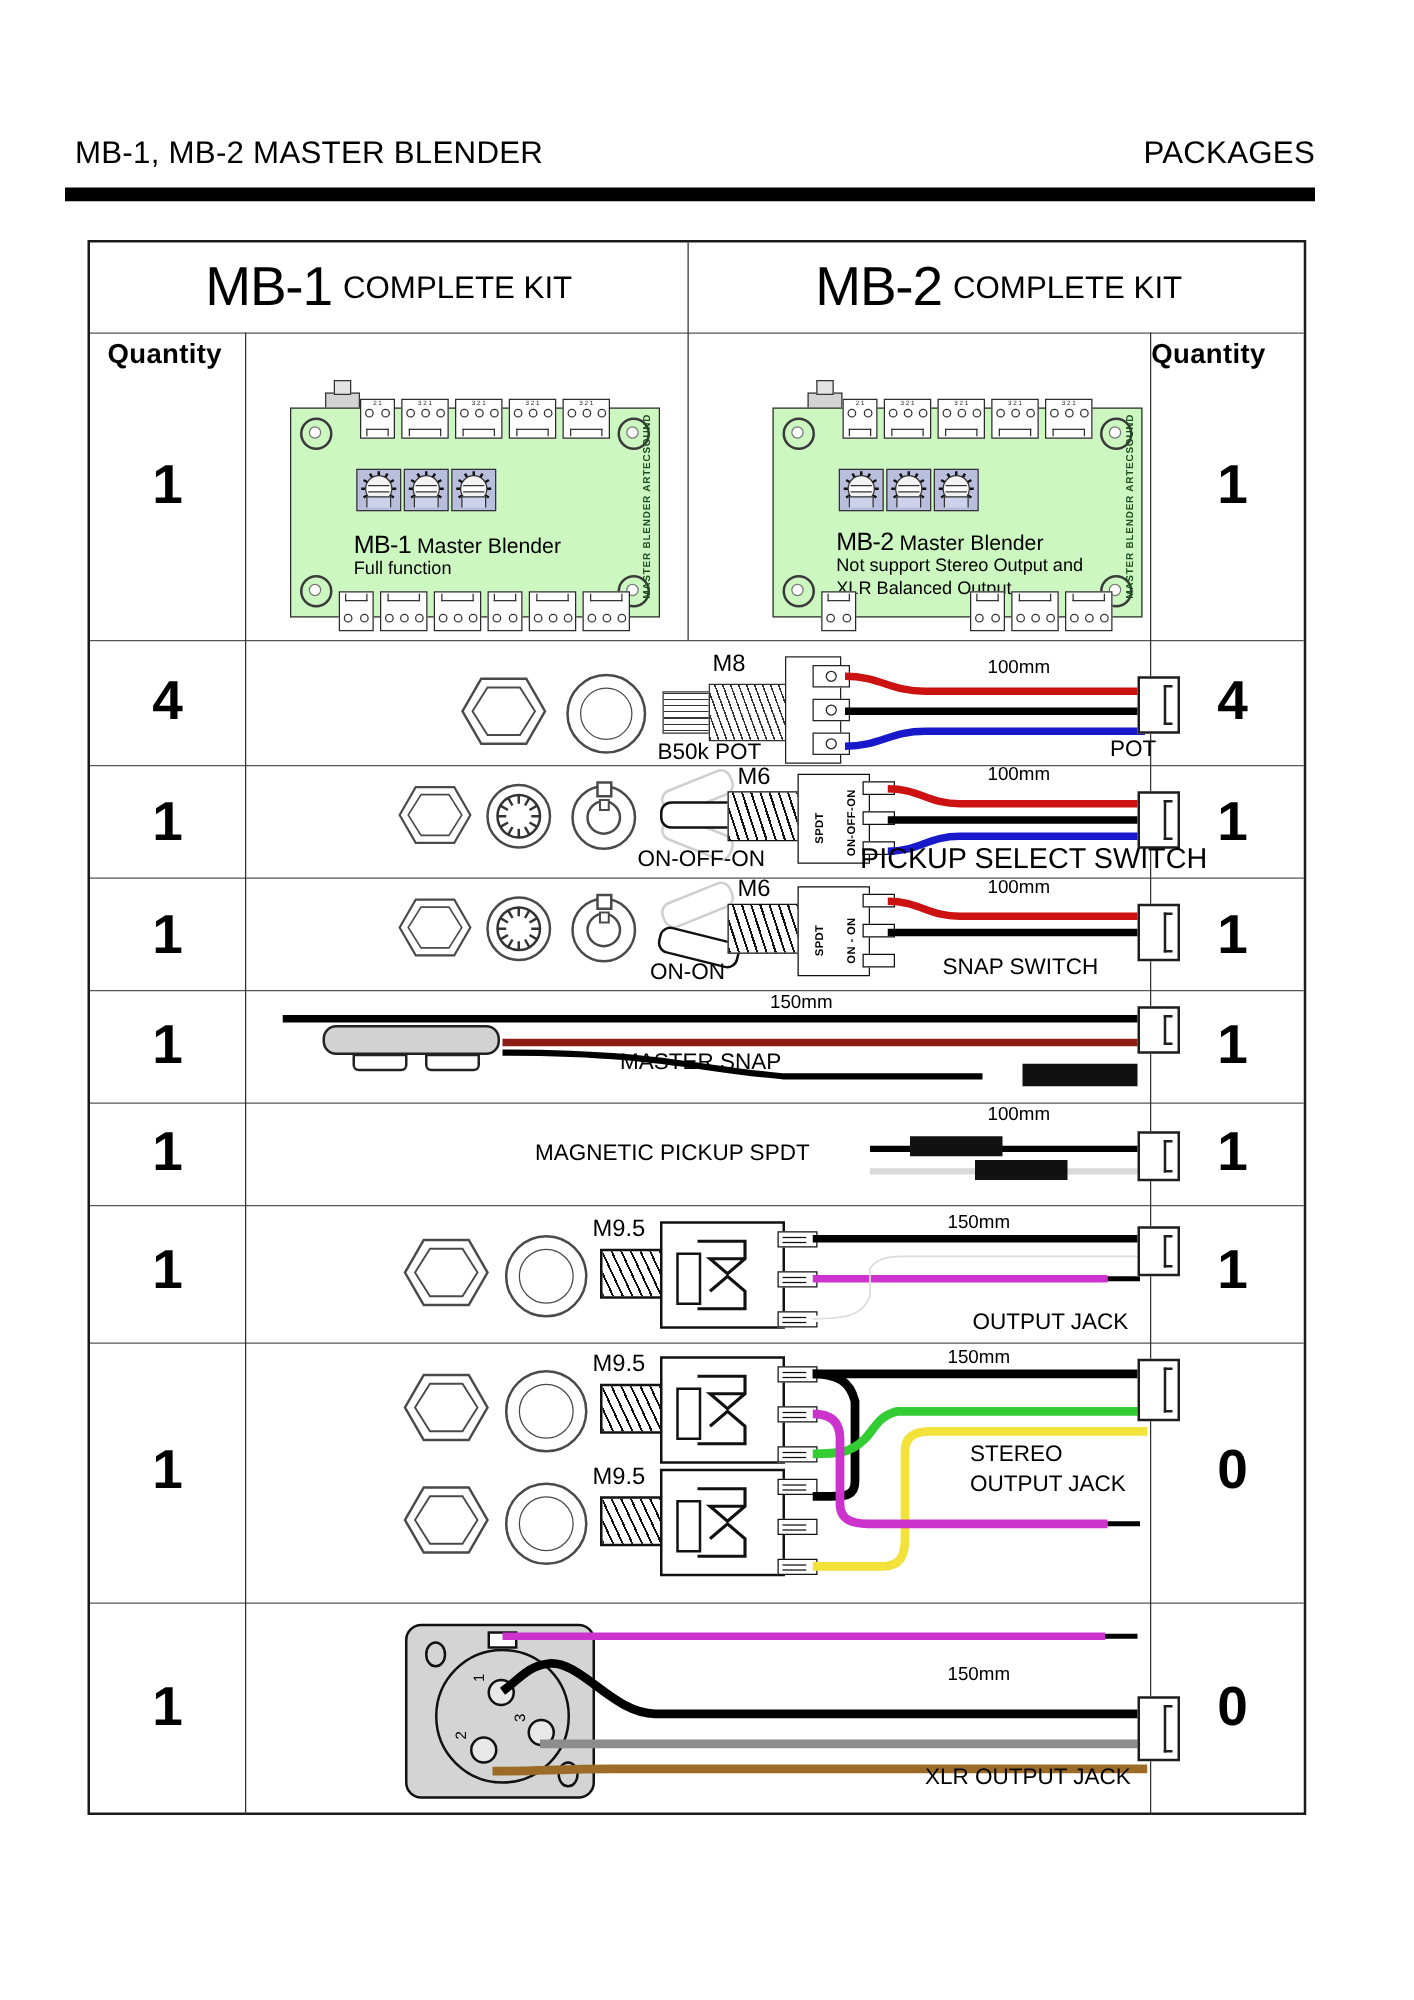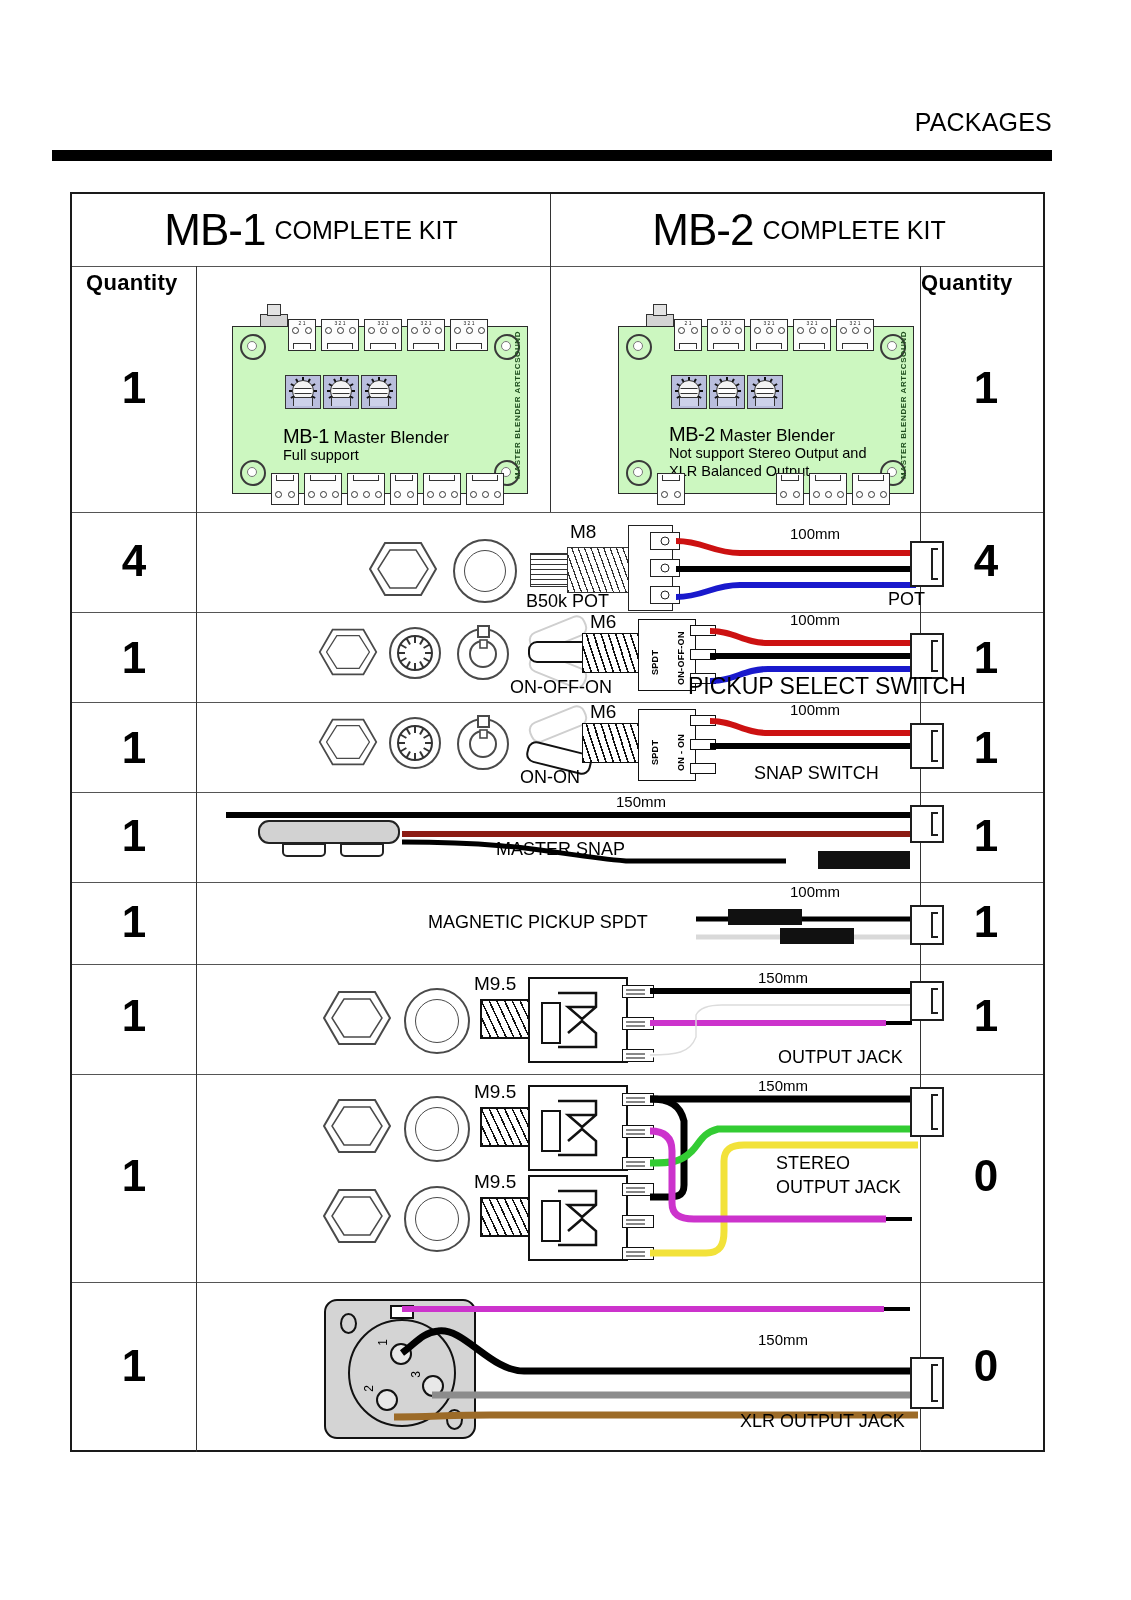--- a/index.html
+++ b/index.html
@@ -117,20 +117,21 @@
   .xlrpnum{position:absolute;font-size:12px;writing-mode:vertical-rl;transform:rotate(180deg);}
   .xlrscrew{position:absolute;width:13px;height:17px;border-radius:50%;border:2px solid #111;background:#d4d4d4;}
   .xlrtab{position:absolute;background:#fff;border:2px solid #111;box-sizing:border-box;}
 </style>
 </head>
 <body>
 
 <div class="page">
 
   <div class="hdr">
+    <div class="hdr-left">MB-1, MB-2 MASTER BLENDER</div>
     <div class="hdr-right">PACKAGES</div>
   </div>
   <div class="hdr-rule"></div>
 
   <div class="tbl">
 
     <div class="kit-row">
       <div class="kit-cell kit-1">
         <span class="kit-title">MB-1</span>
         <span class="kit-sub">COMPLETE KIT</span>
@@ -290,21 +291,21 @@
           </div>
           <div class="knob"></div>
           <div class="slot"></div>
           <div class="foot"></div>
         </div>
 
         <div class="pcb-name" style="left:50px;top:98px">
           <b>MB-1</b>
           <span>Master Blender</span>
         </div>
-        <div class="pcb-line" style="left:50px;top:120px">Full support</div>
+        <div class="pcb-line" style="left:50px;top:120px">Full function</div>
         <div class="pcb-side" style="right:5px;top:32px;height:120px">MASTER BLENDER   ARTECSOUND</div>
 
         <div class="conn bot" style="left:38px;bottom:-12px;width:28px;height:32px">
           <div class="pins">
               <i class="pin"></i>
               <i class="pin"></i>
             </div>
           <div class="tab"></div>
         </div>
         <div class="conn bot" style="left:71px;bottom:-12px;width:38px;height:32px">

